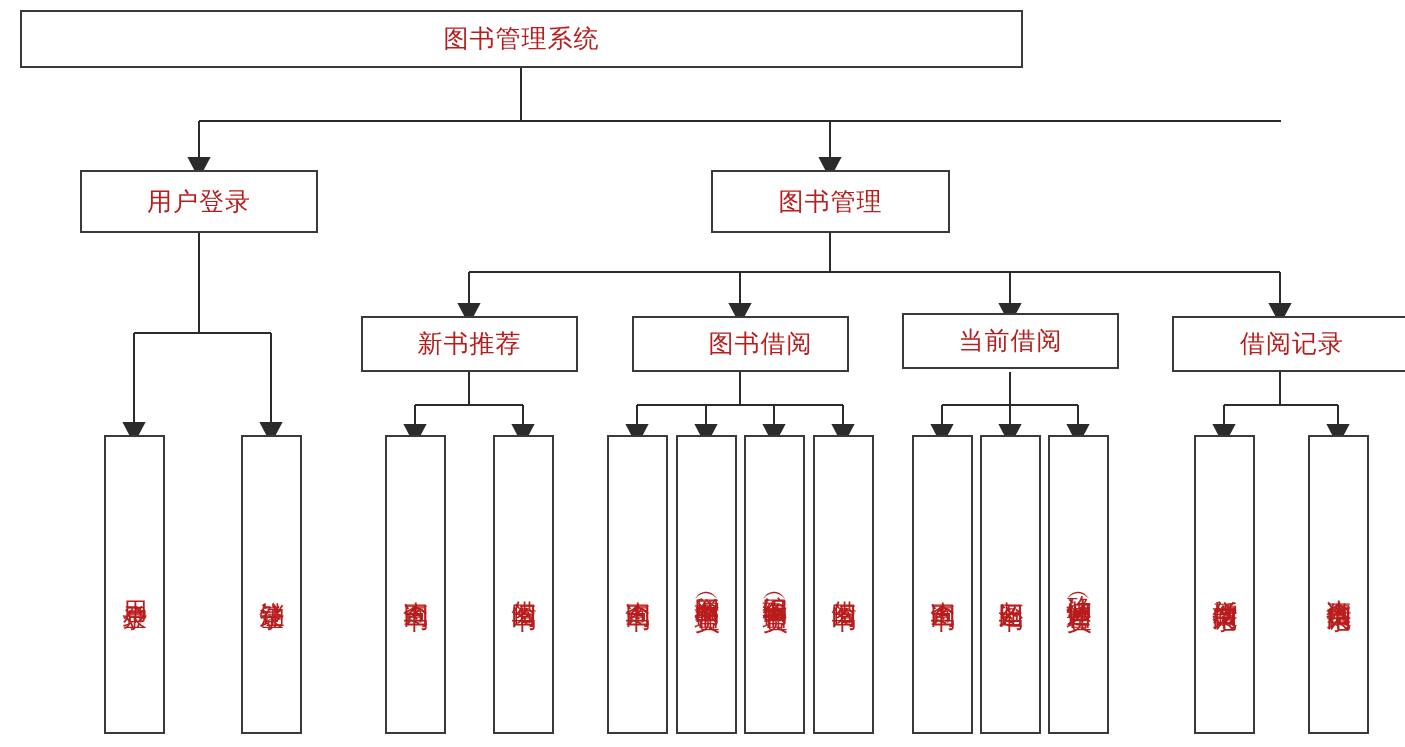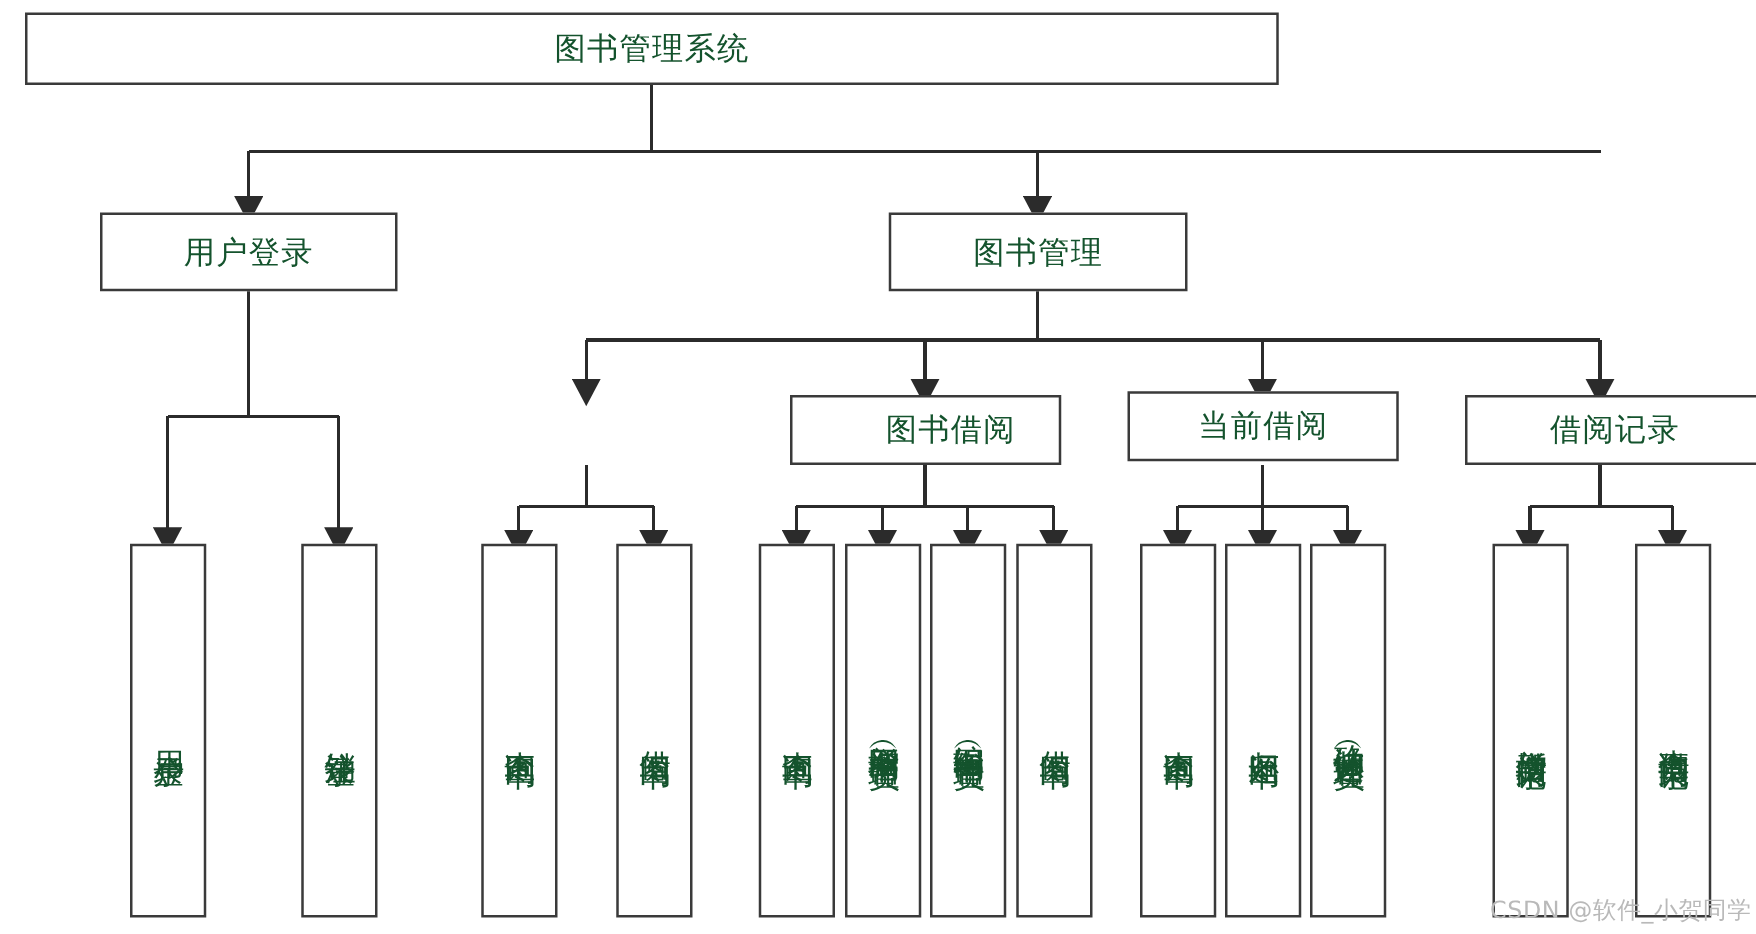--- a/index.html
+++ b/index.html
@@ -27,21 +27,21 @@
     pointer-events: none;
   }
   .node {
     position: absolute;
     box-sizing: border-box;
     background: #ffffff;
     border: 2.5px solid #3a3a3a;
     display: flex;
     align-items: center;
     justify-content: center;
-    color: #14532d;
+    color: #b91c1c;
   }
   .node.horiz {
     font-size: 25px;
     letter-spacing: 1px;
     line-height: 1.1;
   }
   .node.root {
     font-size: 25px;
   }
   .node.vert {
@@ -126,20 +126,23 @@
     <span>图书管理系统</span>
   </div>
 
   <div class="node horiz" style="left:80px; top:170px; width:238px; height:63px;">
     <span>用户登录</span>
   </div>
   <div class="node horiz" style="left:711px; top:170px; width:239px; height:63px;">
     <span>图书管理</span>
   </div>
 
+  <div class="node horiz" style="left:361px; top:316px; width:217px; height:56px;">
+    <span>新书推荐</span>
+  </div>
   <div class="node horiz" style="left:632px; top:316px; width:217px; height:56px;padding-left:40px;">
     <span>图书借阅</span>
   </div>
   <div class="node horiz" style="left:902px; top:313px; width:217px; height:56px;">
     <span>当前借阅</span>
   </div>
   <div class="node horiz" style="left:1172px; top:316px; width:240px; height:56px;">
     <span>借阅记录</span>
   </div>
 
@@ -180,15 +183,14 @@
     <span class="vlabel">确认归还（管理员）</span>
   </div>
 
   <div class="node vert" style="left:1194px; top:435px; width:61px; height:299px;">
     <span class="vlabel">新增借阅记录</span>
   </div>
   <div class="node vert" style="left:1308px; top:435px; width:61px; height:299px;">
     <span class="vlabel">查询借阅记录</span>
   </div>
 
-  <div class="watermark" style="left:1192px; top:715px;">CSDN @软件_小贺同学</div>
 
 </div>
 
 </body></html>

